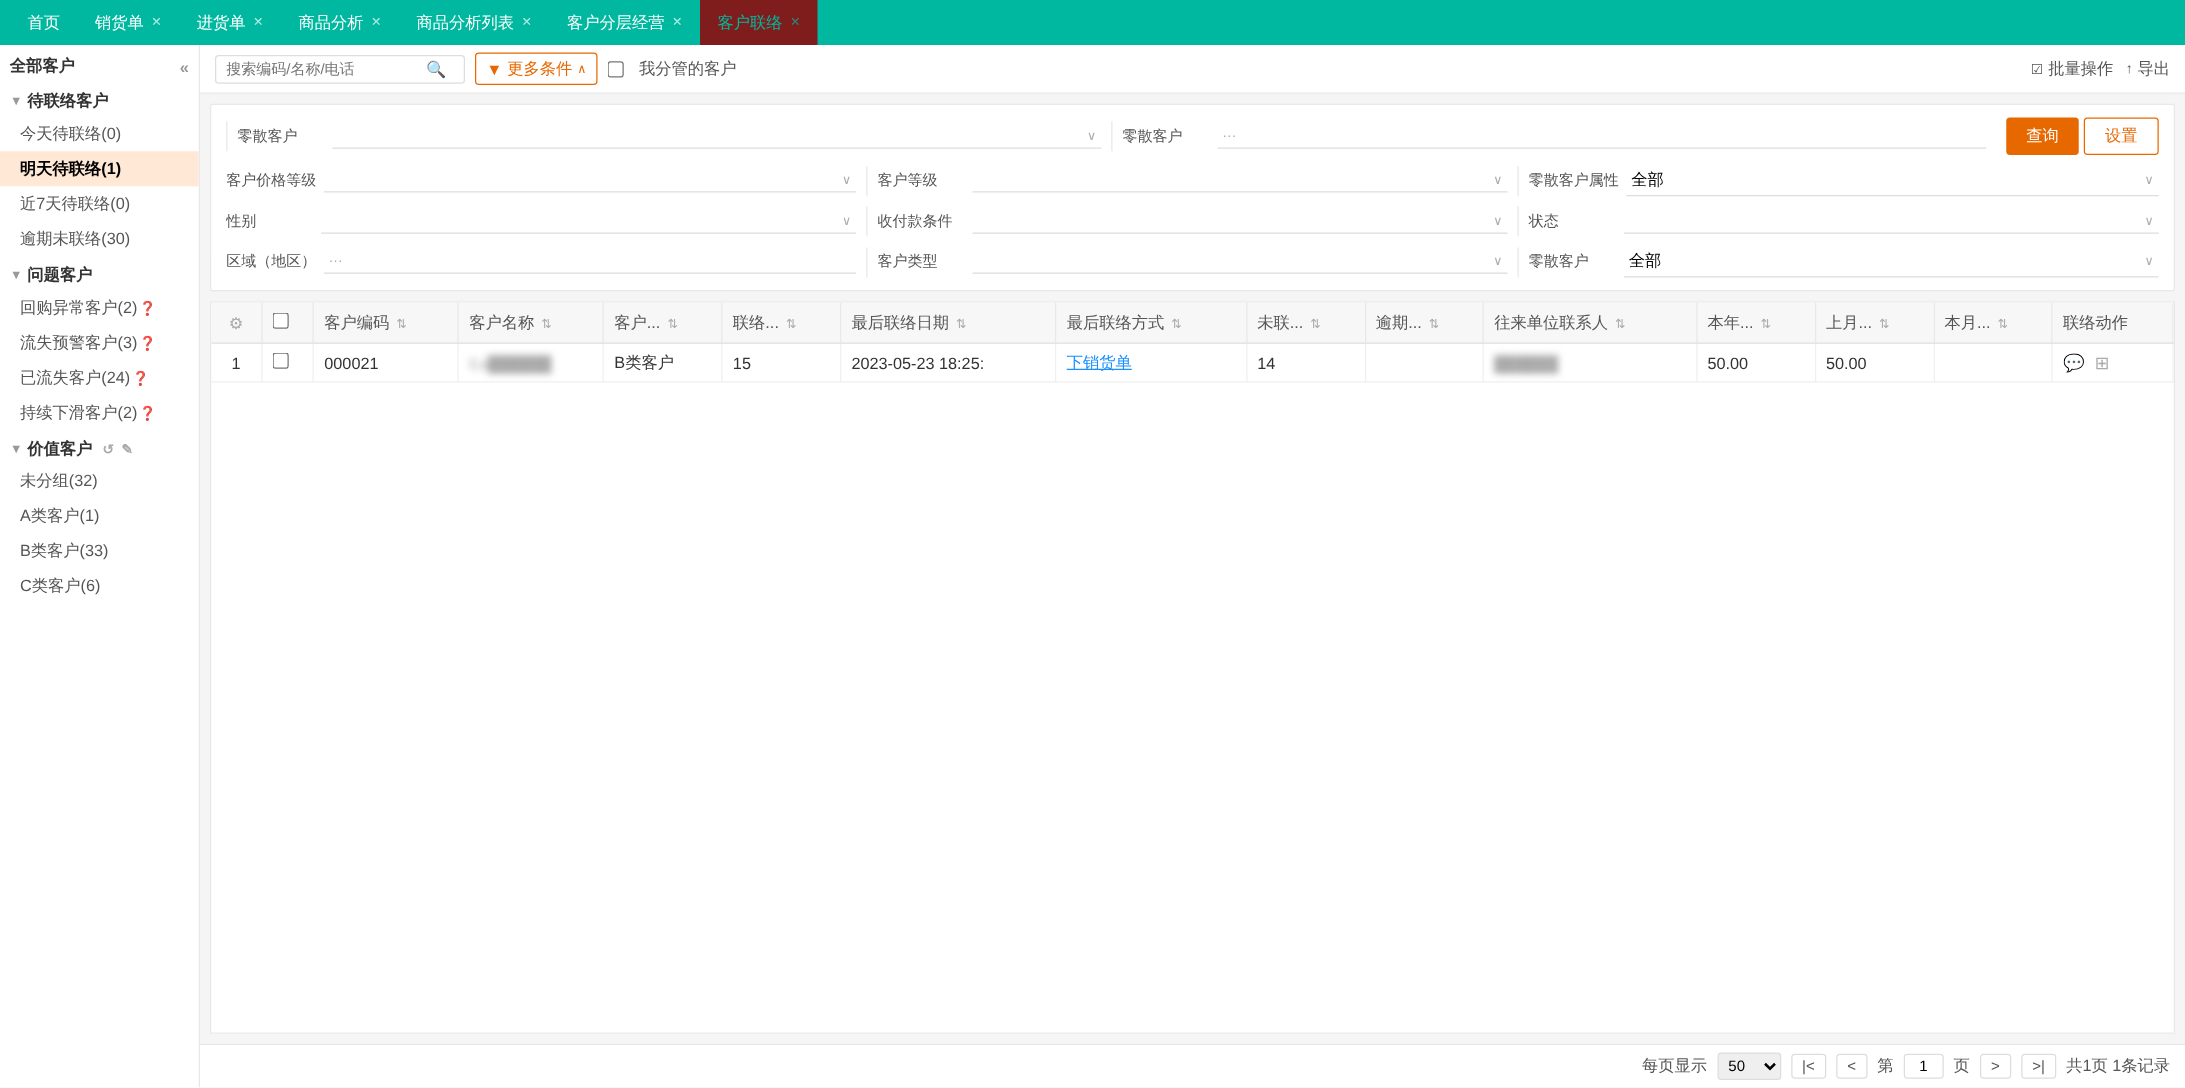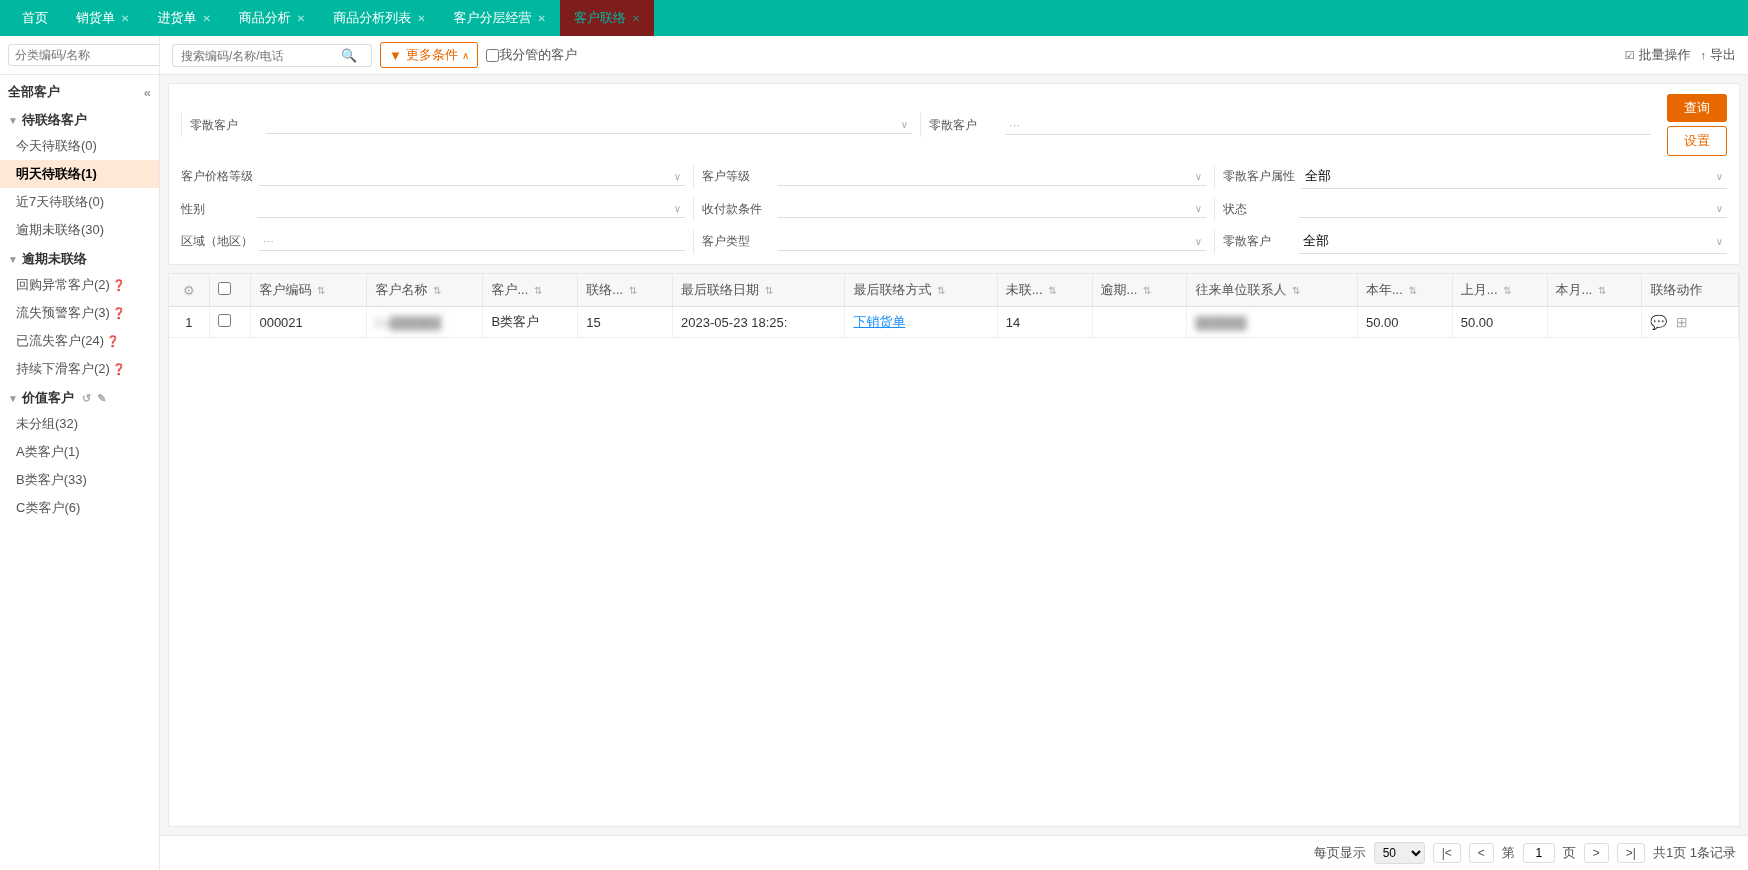--- a/index.html
+++ b/index.html
@@ -102,21 +102,21 @@
     .toolbar {
       background: #fff;
       padding: 6px 12px;
       display: flex;
       align-items: center;
       gap: 8px;
       border-bottom: 1px solid #e8e8e8;
     }
     .toolbar-search {
       display: flex;
-      align-items: flex-end;
+      align-items: center;
       border: 1px solid #ddd;
       border-radius: 3px;
       padding: 3px 8px;
       width: 200px;
     }
     .toolbar-search input {
       border: none;
       outline: none;
       font-size: 12px;
       width: 150px;
@@ -129,21 +129,21 @@
       color: #e86800;
       cursor: pointer;
       font-size: 12px;
       border: 1px solid #e86800;
       border-radius: 3px;
       padding: 3px 8px;
     }
     .my-customer-check {
       display: flex;
       align-items: center;
-      gap: 0;
+      gap: 12px;
       color: #555;
       font-size: 12px;
       cursor: pointer;
     }
     .toolbar-right {
       margin-left: auto;
       display: flex;
       gap: 10px;
       align-items: center;
     }
@@ -214,21 +214,21 @@
       background: #fff;
       color: #e86800;
       border: 1px solid #e86800;
       border-radius: 3px;
       padding: 5px 16px;
       cursor: pointer;
       font-size: 13px;
     }
     .filter-actions {
       display: flex;
-      flex-direction: column;
+      flex-direction: row;
       gap: 4px;
       margin-left: 8px;
     }
 
     
     .table-container {
       flex: 1;
       margin: 0 8px 8px 8px;
       background: #fff;
       border: 1px solid #e8e8e8;
@@ -331,24 +331,20 @@
   </div>
   <div class="nav-item active">
     <span>客户联络</span>
     <span class="close-icon">✕</span>
   </div>
 </div>
 
 <div class="main-layout">
 
   <div class="sidebar">
-    <div class="sidebar-search">
-      <input type="text" placeholder="分类编码/名称" style="">
-
-    </div>
 
     <div class="sidebar-section-header">
       <span>全部客户</span>
       <span class="collapse-icon">«</span>
     </div>
 
     <div class="sidebar-group-label">
       <span class="tri">▼</span>
       <span>待联络客户</span>
     </div>
@@ -360,21 +356,21 @@
     </div>
     <div class="sidebar-item">
       <span>近7天待联络(0)</span>
     </div>
     <div class="sidebar-item">
       <span>逾期未联络(30)</span>
     </div>
 
     <div class="sidebar-group-label">
       <span class="tri">▼</span>
-      <span>逾期未联络</span>
+      <span>问题客户</span>
     </div>
     <div class="sidebar-item">
       <span>回购异常客户(2)</span>
       <span class="help-icon">❓</span>
     </div>
     <div class="sidebar-item">
       <span>流失预警客户(3)</span>
       <span class="help-icon">❓</span>
     </div>
     <div class="sidebar-item">

